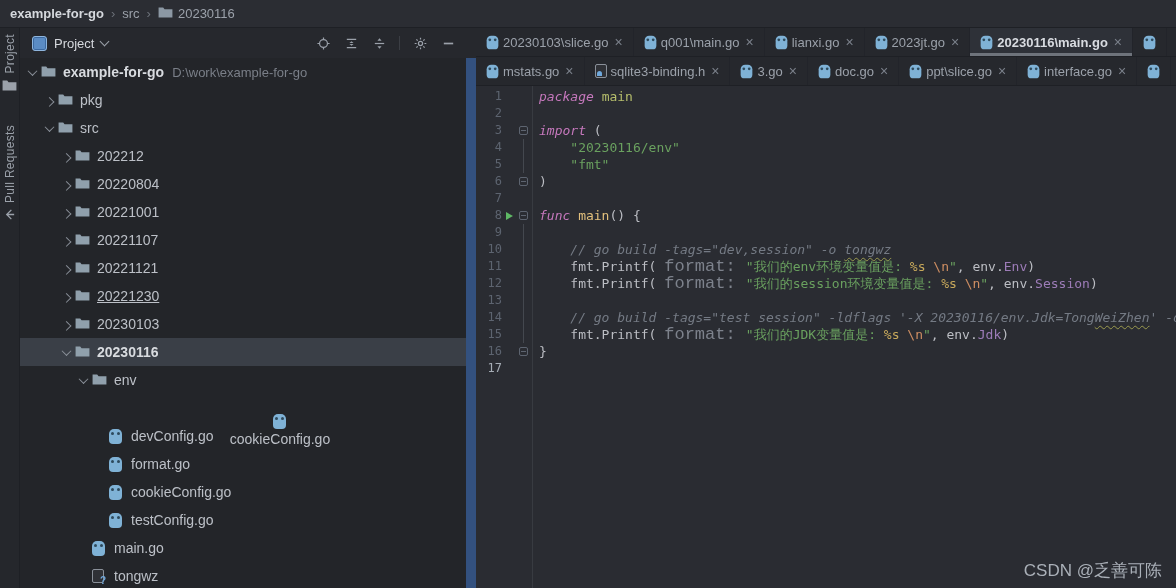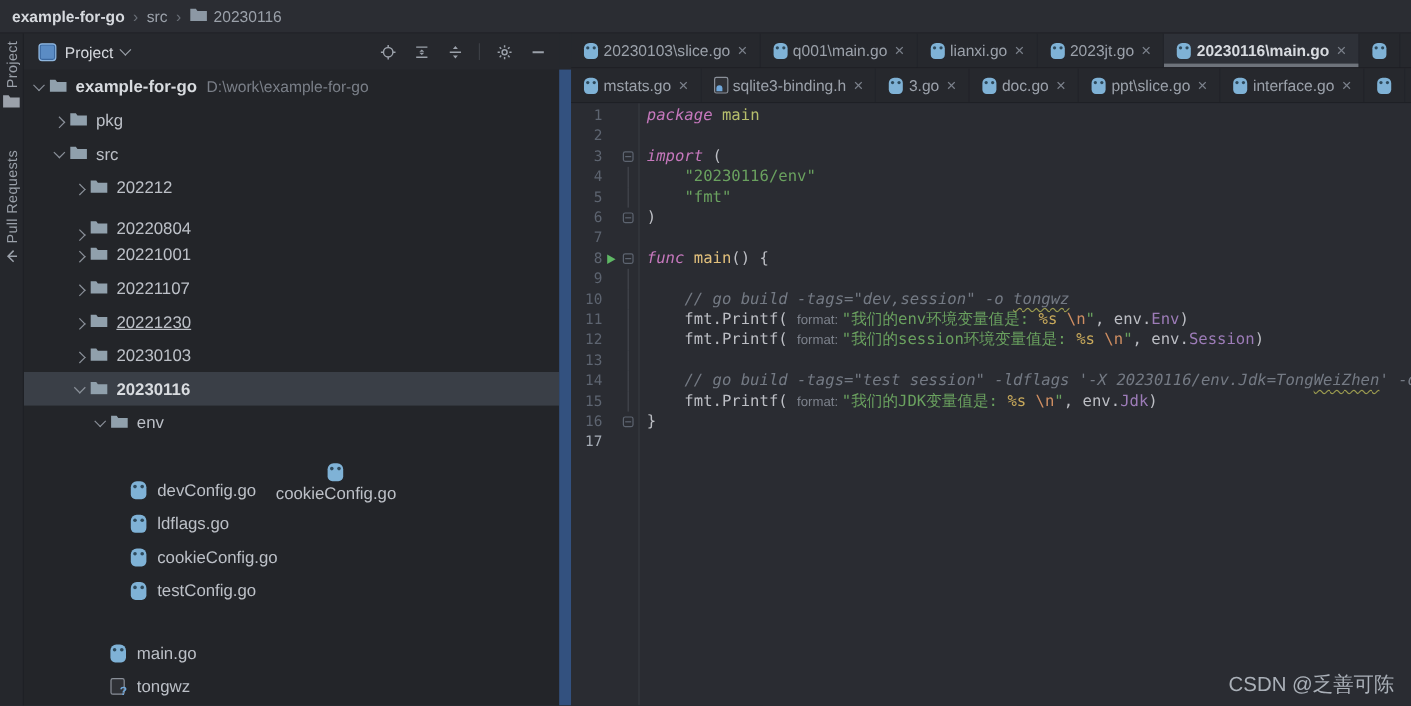--- a/index.html
+++ b/index.html
@@ -93,21 +93,21 @@
 
   .t-kw { color:#c678bd; font-style:italic; }
   .t-pkg { color:#b6be6c; }
   .t-fn { color:#e2c07c; }
   .t-str { color:#6aa15f; }
   .t-esc { color:#c8a95b; }
   .t-escn { color:#cf8e62; }
   .t-cm { color:#747a84; font-style:italic; }
   .t-fld { color:#9d7cb8; }
   .t-pl { color:#bcbec4; }
-  .t-hint { color:#7d828c; font-family:Liberation Sans, sans-serif; font-size:11px; font-style:normal; }
+  .t-hint { color:#7d828c; font-family:Liberation Mono, monospace; font-size:17px; font-style:normal; }
   .sq { text-decoration:underline; text-decoration-style:wavy; text-decoration-color:#9a9a4e;
     text-decoration-thickness:1px; text-underline-offset:3px; }
 
   .watermark { position:absolute; right:14px; bottom:6px; font-size:17px; color:#aab0b8; }
 </style>
 </head>
 <body>
 
 <div id="app">
 
@@ -221,21 +221,21 @@
             <span class="chev-slot">
               <span class="tchev right"></span>
             </span>
             <span class="ticon">
               <span><svg class="i-folder" viewBox="0 0 16 13">
                   <path d="M0.5 1.5 h5 l1.5 2 h8.5 v9 h-15 z" fill="#90a0ac"></path>
                 </svg></span>
             </span>
             <span class="tlabel">202212</span>
           </div>
-          <div class="trow" style="padding-left: 38px; align-items: flex-end;">
+          <div class="trow" style="padding-left: 38px;">
             <span class="chev-slot">
               <span class="tchev right"></span>
             </span>
             <span class="ticon">
               <span><svg class="i-folder" viewBox="0 0 16 13">
                   <path d="M0.5 1.5 h5 l1.5 2 h8.5 v9 h-15 z" fill="#90a0ac"></path>
                 </svg></span>
             </span>
             <span class="tlabel">20220804</span>
           </div>
@@ -254,20 +254,31 @@
             <span class="chev-slot">
               <span class="tchev right"></span>
             </span>
             <span class="ticon">
               <span><svg class="i-folder" viewBox="0 0 16 13">
                   <path d="M0.5 1.5 h5 l1.5 2 h8.5 v9 h-15 z" fill="#90a0ac"></path>
                 </svg></span>
             </span>
             <span class="tlabel">20221107</span>
           </div>
+          <div class="trow" style="padding-left: 38px;">
+            <span class="chev-slot">
+              <span class="tchev right"></span>
+            </span>
+            <span class="ticon">
+              <span><svg class="i-folder" viewBox="0 0 16 13">
+                  <path d="M0.5 1.5 h5 l1.5 2 h8.5 v9 h-15 z" fill="#90a0ac"></path>
+                </svg></span>
+            </span>
+            <span class="tlabel">20221121</span>
+          </div>
           <div class="trow" style="padding-left: 38px; text-decoration: underline;">
             <span class="chev-slot">
               <span class="tchev right"></span>
             </span>
             <span class="ticon">
               <span><svg class="i-folder" viewBox="0 0 16 13">
                   <path d="M0.5 1.5 h5 l1.5 2 h8.5 v9 h-15 z" fill="#90a0ac"></path>
                 </svg></span>
             </span>
             <span class="tlabel">20221230</span>
@@ -317,37 +328,37 @@
             <span class="ticon">
               <span class="gopher"></span>
             </span>
             <span class="tlabel">devConfig.go</span>
           </div>
           <div class="trow" style="padding-left: 72px;">
             <span class="chev-slot"></span>
             <span class="ticon">
               <span class="gopher"></span>
             </span>
-            <span class="tlabel">ldflags.go</span>
+            <span class="tlabel">format.go</span>
           </div>
           <div class="trow" style="padding-left: 72px;">
             <span class="chev-slot"></span>
             <span class="ticon">
               <span class="gopher"></span>
             </span>
             <span class="tlabel">cookieConfig.go</span>
           </div>
           <div class="trow" style="padding-left: 72px;">
             <span class="chev-slot"></span>
             <span class="ticon">
               <span class="gopher"></span>
             </span>
             <span class="tlabel">testConfig.go</span>
           </div>
-          <div class="trow" style="padding-left: 55px; margin-top: 24px;">
+          <div class="trow" style="padding-left: 55px;">
             <span class="chev-slot"></span>
             <span class="ticon">
               <span class="gopher"></span>
             </span>
             <span class="tlabel">main.go</span>
           </div>
           <div class="trow" style="padding-left: 55px;">
             <span class="chev-slot"></span>
             <span class="ticon">
               <span class="i-page q"></span>

